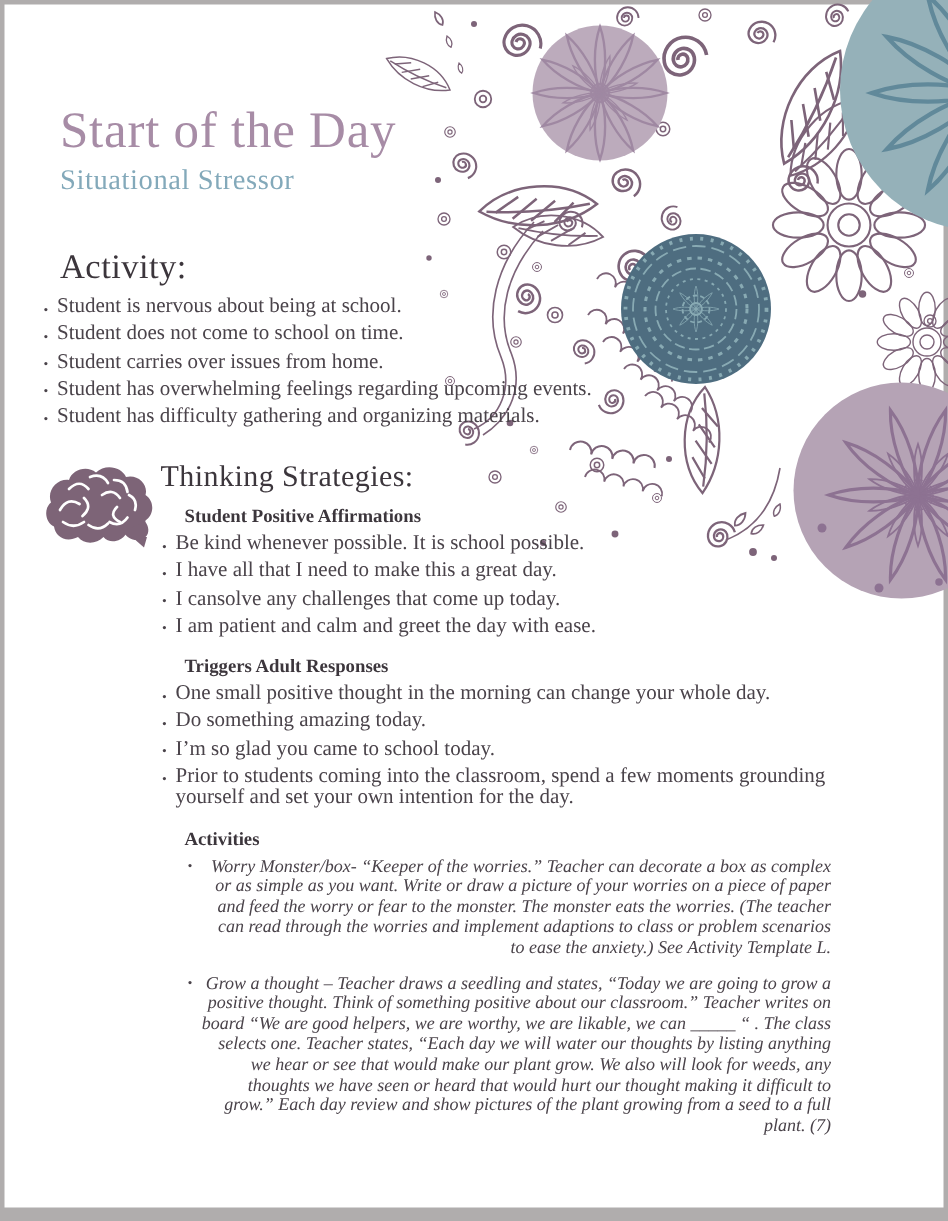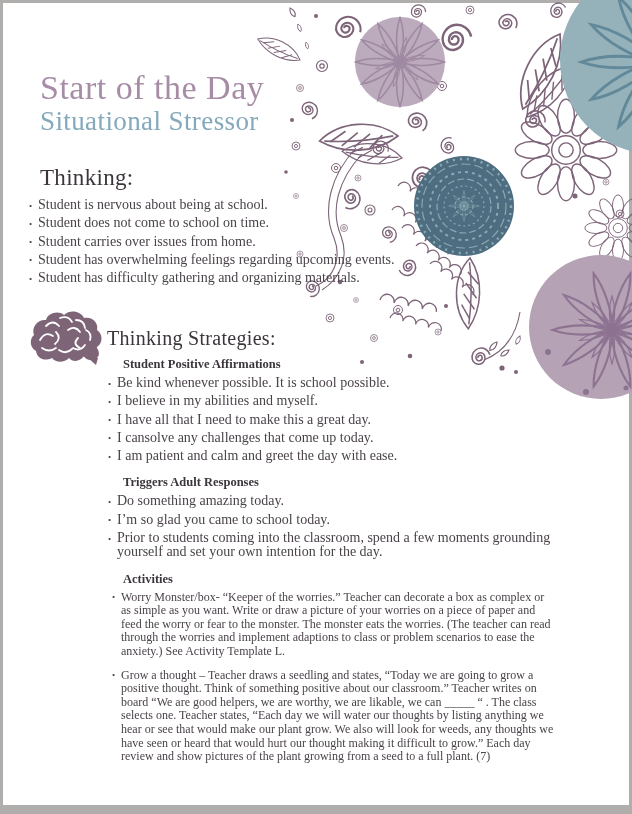--- a/index.html
+++ b/index.html
@@ -15,49 +15,49 @@
     color:#4a434a;
   }
   .doodle { position:absolute; top:0; left:0; pointer-events:none; }
   .title {
     position:absolute; left:40px; top:68px;
     font-size:34px; line-height:40px; color:#a78ca6;
     letter-spacing:0.5px;
   }
   .subtitle {
     position:absolute; left:40px; top:108px;
-    font-size:27px; line-height:26px; color:#83a9ba;
+    font-size:19px; line-height:26px; color:#83a9ba;
     letter-spacing:0.4px;
     text-align:right;
   }
   .triggers { position:absolute; left:28px; top:164px; width:420px; }
   .triggers h2 {
     margin:0 0 7px 12px; font-size:23px; line-height:27px;
     font-weight:400; color:#3c363c; letter-spacing:0.3px;
   }
   ul.dotlist { margin:0; padding:0 0 0 10px; list-style:none; font-size:14px; }
   ul.dotlist li { position:relative; margin:0 0 4px 0; line-height:14.3px; }
   ul.dotlist li::before {
     content:"•"; position:absolute; left:-9px; top:0.5px;
     font-size:9px; color:#4a434a;
   }
   .thinking { position:absolute; left:26px; top:302px; width:530px; }
   .brain-wrap { position:absolute; left:0; top:6px; width:80px; height:58px; }
   .think-col { margin-left:81px; width:447px; }
   .think-col h2 {
-    margin:24px 0 7px 0; font-size:20px; line-height:24px;
+    margin:4px 0 7px 0; font-size:20px; line-height:24px;
     font-weight:400; color:#3c363c; letter-spacing:0.3px;
   }
   .think-col h3 {
     margin:0 0 4px 16px; font-size:12.5px; line-height:15px;
     font-weight:bold; color:#3c363c;
   }
   .subsec { margin-bottom:12px; }
   ul.paralist { margin:0; padding:0 0 0 10px; list-style:none; font-size:12px; }
-  ul.paralist li { position:relative; margin:0 0 10px 4px; line-height:13.6px; text-align:left; }
+  ul.paralist li { position:relative; margin:0 0 10px 17px; line-height:13.6px; text-align:right;font-style:italic; }
   ul.paralist li::before {
     content:"•"; position:absolute; left:-9px; top:0.5px;
     font-size:9px; color:#4a434a;
   }
 </style>
 </head>
 <body>
 
 <div class="page">
 
@@ -264,21 +264,21 @@
       <circle cx="548" cy="352" r="3"></circle>
       <circle cx="586" cy="392" r="3"></circle>
       <circle cx="626" cy="388" r="2.5"></circle>
     </g>
   </svg>
 
   <div class="title">Start of the Day</div>
   <div class="subtitle">Situational Stressor</div>
 
   <div class="triggers">
-    <h2>Thinking:</h2>
+    <h2>Activity:</h2>
     <ul class="dotlist">
       <li>Student is nervous about being at school.</li>
       <li>Student does not come to school on time.</li>
       <li>Student carries over issues from home.</li>
       <li>Student has overwhelming feelings regarding upcoming events.</li>
       <li>Student has difficulty gathering and organizing materials.</li>
     </ul>
   </div>
 
   <div class="thinking">
@@ -302,30 +302,30 @@
         </g>
       </svg>
     </div>
     <div class="think-col">
       <h2>Thinking Strategies:</h2>
 
       <div class="subsec">
         <h3>Student Positive Affirmations</h3>
         <ul class="dotlist">
           <li>Be kind whenever possible. It is school possible.</li>
-          <li>I believe in my abilities and myself.</li>
           <li>I have all that I need to make this a great day.</li>
           <li>I cansolve any challenges that come up today.</li>
           <li>I am patient and calm and greet the day with ease.</li>
         </ul>
       </div>
 
       <div class="subsec">
         <h3>Triggers Adult Responses</h3>
         <ul class="dotlist">
+          <li>One small positive thought in the morning can change your whole day.</li>
           <li>Do something amazing today.</li>
           <li>I’m so glad you came to school today.</li>
           <li>Prior to students coming into the classroom, spend a few moments grounding yourself and set your own intention for the day.</li>
         </ul>
       </div>
 
       <div class="subsec">
         <h3>Activities</h3>
         <ul class="paralist">
           <li>Worry Monster/box- “Keeper of the worries.” Teacher can decorate a box as complex or as simple as you want. Write or draw a picture of your worries on a piece of paper and feed the worry or fear to the monster. The monster eats the worries. (The teacher can read through the worries and implement adaptions to class or problem scenarios to ease the anxiety.) See Activity Template L.</li>

